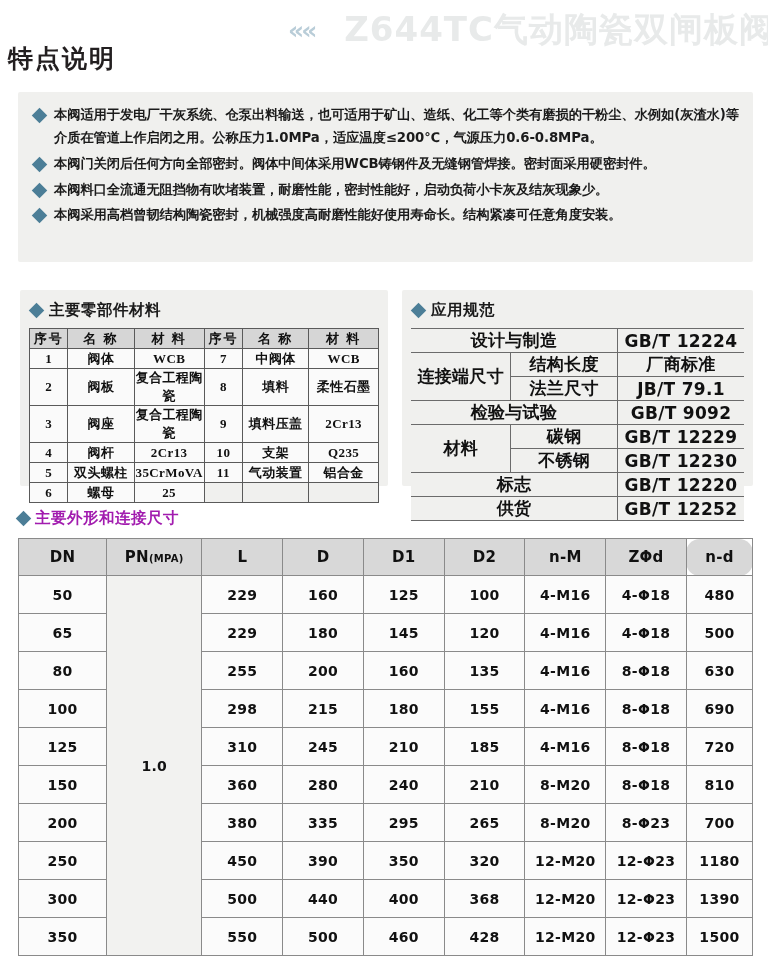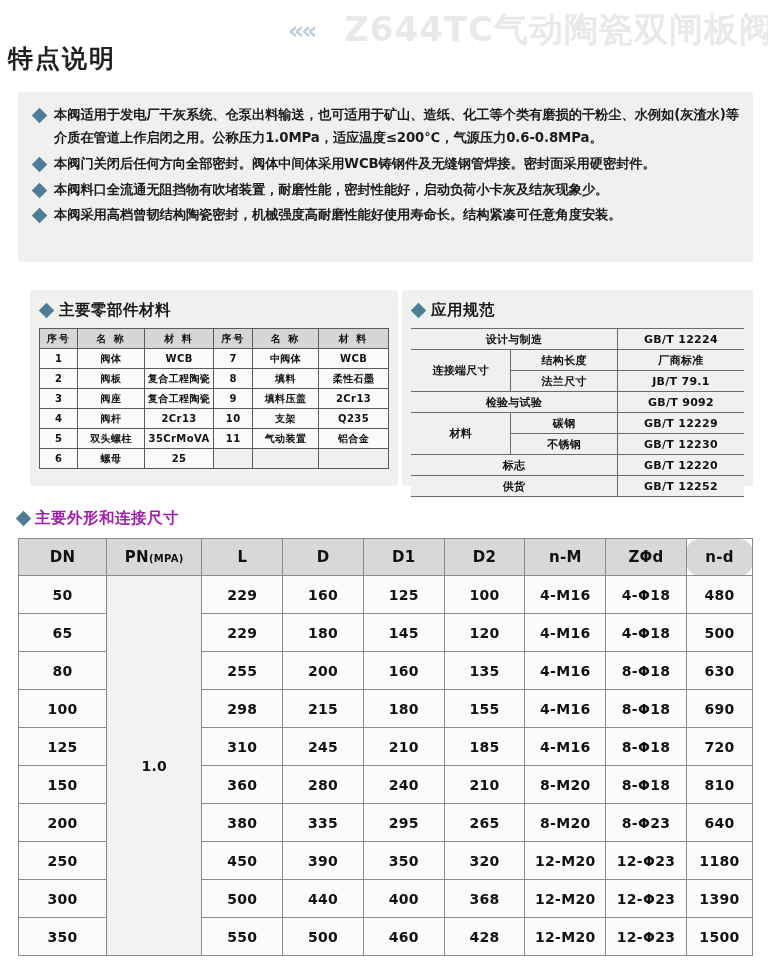--- a/index.html
+++ b/index.html
@@ -46,53 +46,53 @@
     transform: rotate(45deg);
     flex: 0 0 auto; margin: 6px 9px 0 2px;
   }
   .feat-text {
     font-size: 13.3px; color: #1b1b1b; font-weight: bold;
     line-height: 1.72; letter-spacing: -0.1px;
   }
 
   
   .mid-left {
-    position: absolute; left: 30px; top: 290px;
+    position: absolute; left: 20px; top: 290px;
     width: 368px; height: 196px; padding: 8px 9px;
   }
   .mid-right {
     position: absolute; left: 402px; top: 290px;
     width: 351px; height: 196px; padding: 8px 9px;
   }
   .sec-head {
     display: flex; align-items: center;
     font-size: 15.5px; font-weight: bold; color: #1b1b1b;
     letter-spacing: 0.5px; margin: 2px 0 7px 2px;
   }
   .sec-head .dia2 {
     width: 11px; height: 11px; background: #4c7e97;
     transform: rotate(45deg); margin-right: 7px; flex: 0 0 auto;
   }
 
   table { border-collapse: collapse; width: 100%; }
 
   
-  .mat-tbl { font-size: 10px; }
+  .mat-tbl { font-size: 13px; font-family: Liberation Serif, serif; }
   .mat-tbl td, .mat-tbl th {
     border: 1px solid #5a5a5a;
     text-align: center; font-weight: bold; color: #111;
     height: 20px; padding: 0 1px; background: #fafafa;
     letter-spacing: 0.4px;
   }
   .mat-tbl th { background: #d6d6d6; letter-spacing: 2px; }
   .mat-tbl td.empty { background: #f0f0ee; border-color: #5a5a5a; }
   .c-no { width: 11%; } .c-nm { width: 19%; margin-top: 24px; } .c-mt { width: 20%; }
 
   
-  .std-tbl { font-size: 11px; }
+  .std-tbl { font-size: 17px; }
   .std-tbl td {
     border-top: 1px solid #6b6b6b; border-bottom: 1px solid #6b6b6b;
     text-align: center; font-weight: bold; color: #111;
     height: 21px; padding: 0 2px; background: #f0f0ee;
     letter-spacing: 0.3px;
   }
   .std-tbl td.vsplit { border-right: 1px solid #6b6b6b; }
   .std-tbl td.sub { border-left: 1px solid #6b6b6b; }
 
   
@@ -345,21 +345,21 @@
           <td>810</td>
         </tr>
         <tr>
           <td>200</td>
           <td>380</td>
           <td>335</td>
           <td>295</td>
           <td>265</td>
           <td>8-M20</td>
           <td>8-Φ23</td>
-          <td>640</td>
+          <td>700</td>
         </tr>
         <tr>
           <td>250</td>
           <td>450</td>
           <td>390</td>
           <td>350</td>
           <td>320</td>
           <td>12-M20</td>
           <td>12-Φ23</td>
           <td>1180</td>

